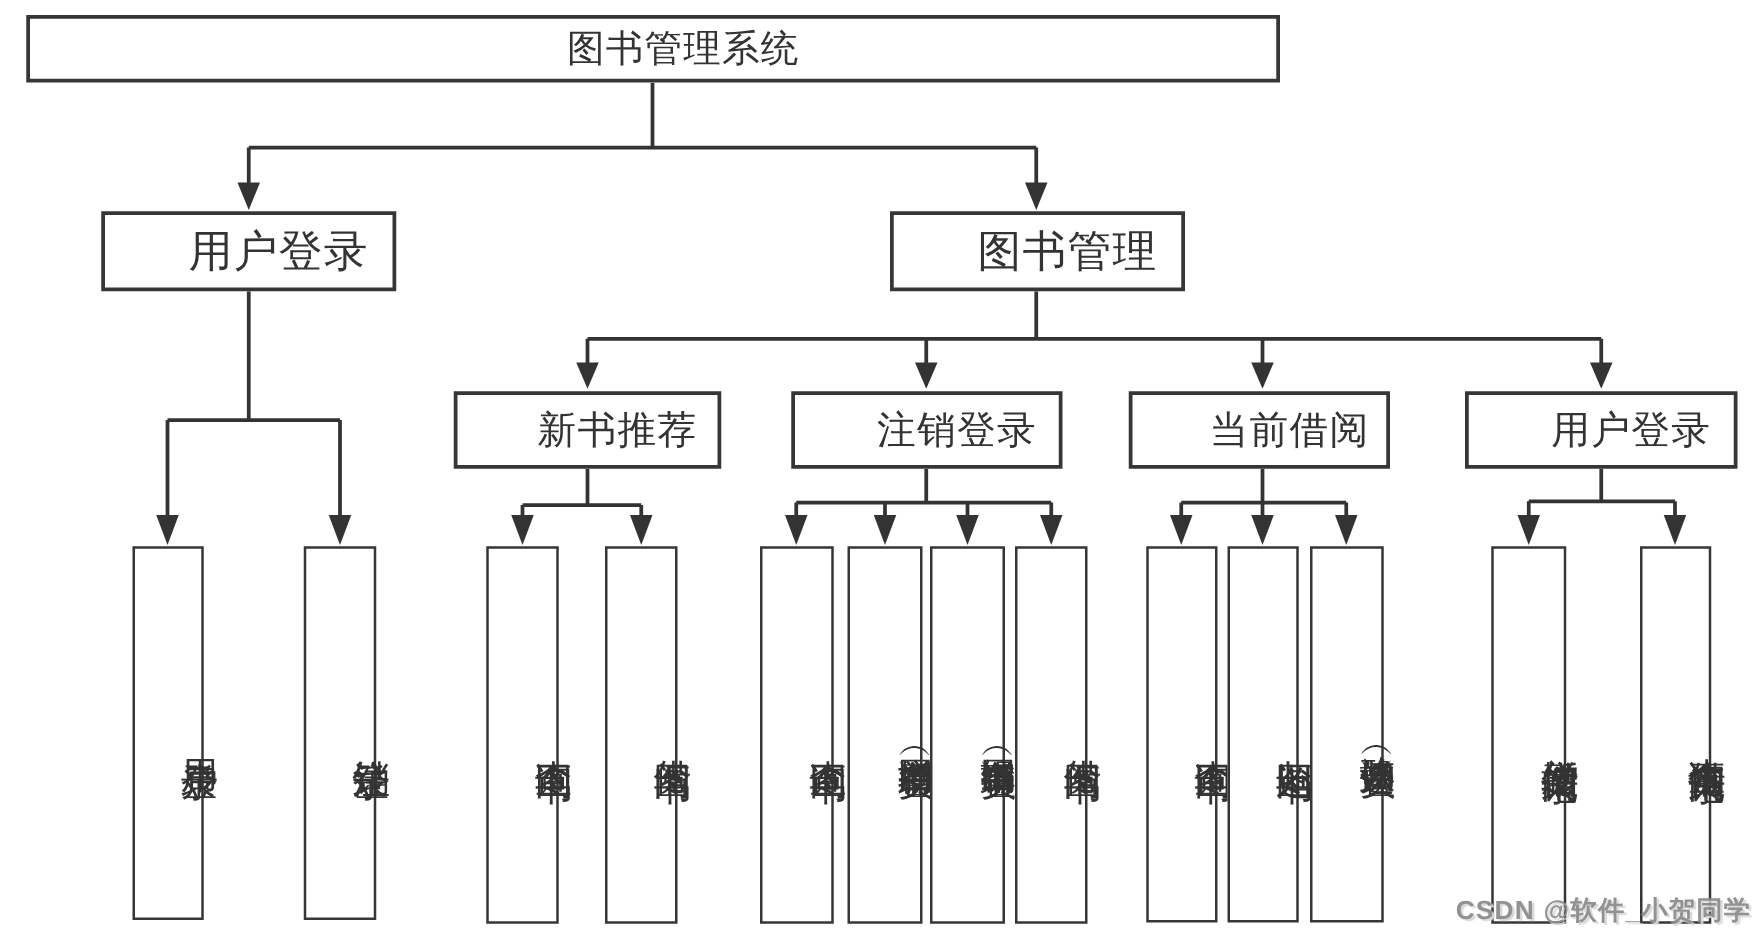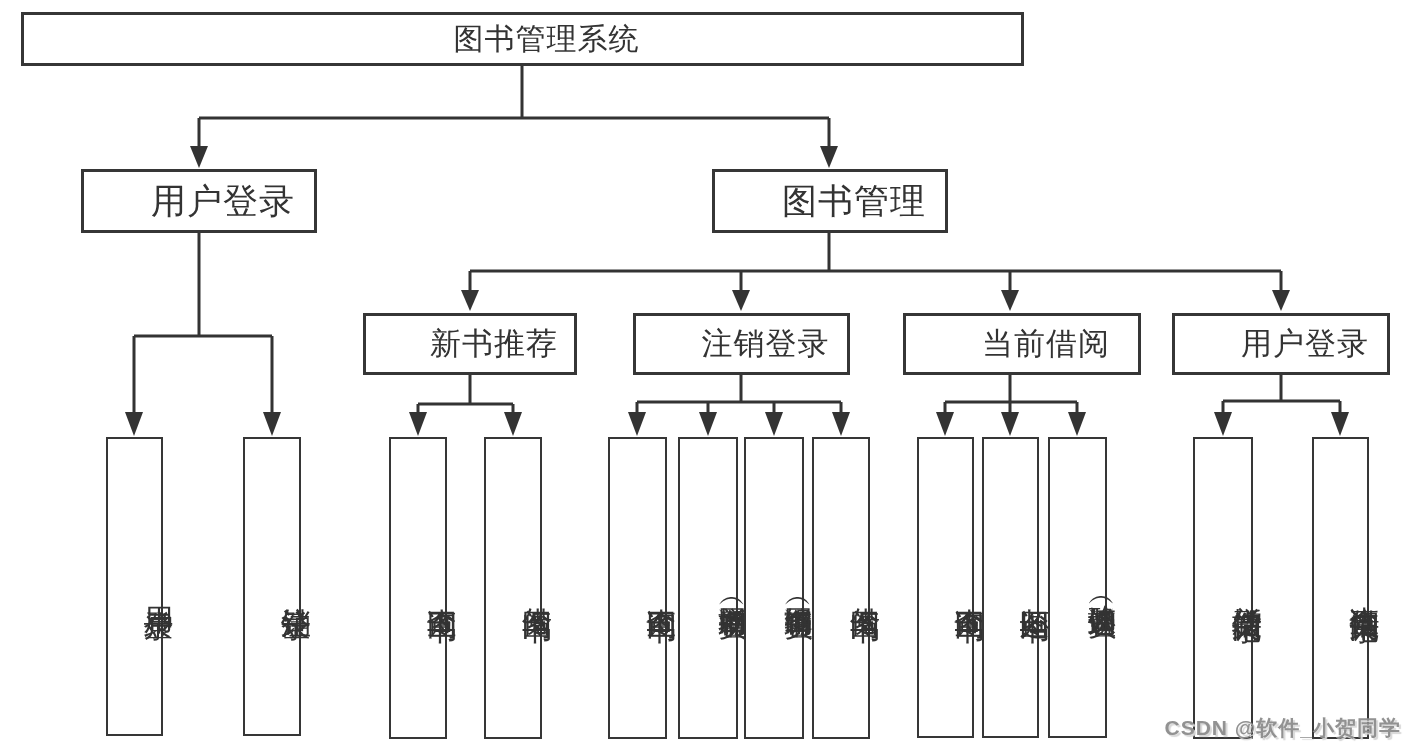--- a/index.html
+++ b/index.html
@@ -101,21 +101,21 @@
     </g>
   </svg>
 
   <div class="node root-node" style="left:21px; top:12px; width:1003px; height:54px;">图书管理系统</div>
 
   <div class="node l2-node" style="left:81px; top:169px; width:236px; height:64px;">用户登录</div>
   <div class="node l2-node" style="left:712px; top:169px; width:236px; height:64px;">图书管理</div>
 
   <div class="node l3-node" style="left:363px; top:313px; width:214px; height:62px;">新书推荐</div>
   <div class="node l3-node" style="left:633px; top:313px; width:217px; height:62px;">注销登录</div>
-  <div class="node l3-node" style="left:903px; top:313px; width:238px; height:62px;">当前借阅</div>
+  <div class="node l3-node" style="left:903px; top:313px; width:209px; height:62px;">当前借阅</div>
   <div class="node l3-node" style="left:1172px; top:313px; width:218px; height:62px;">用户登录</div>
 
   <div class="node leaf" style="left:106px; width:57px; height:299px;">
     <span class="vtext">用户登录</span>
   </div>
   <div class="node leaf" style="left:243px; width:58px; height:299px;">
     <span class="vtext">注销登录</span>
   </div>
 
   <div class="node leaf" style="left:389px; width:58px; height:302px;">

